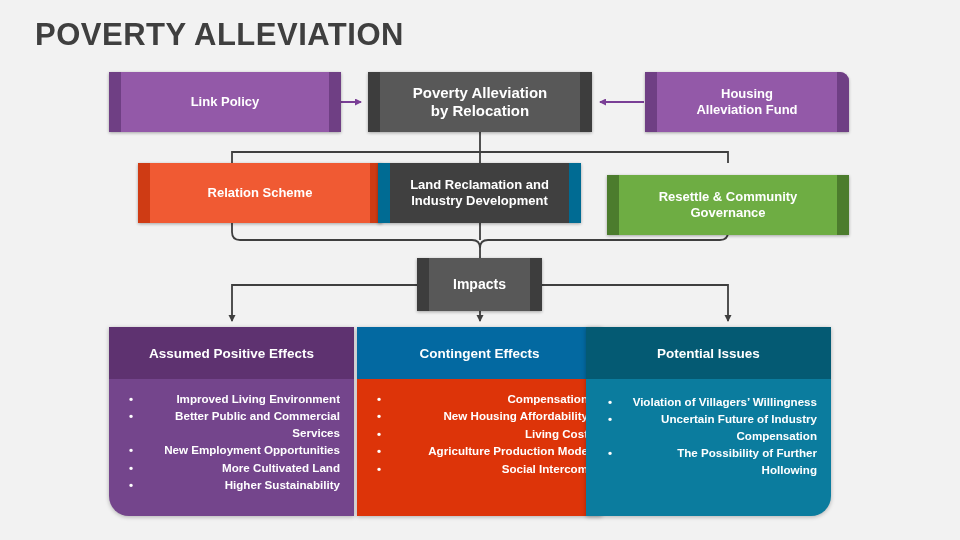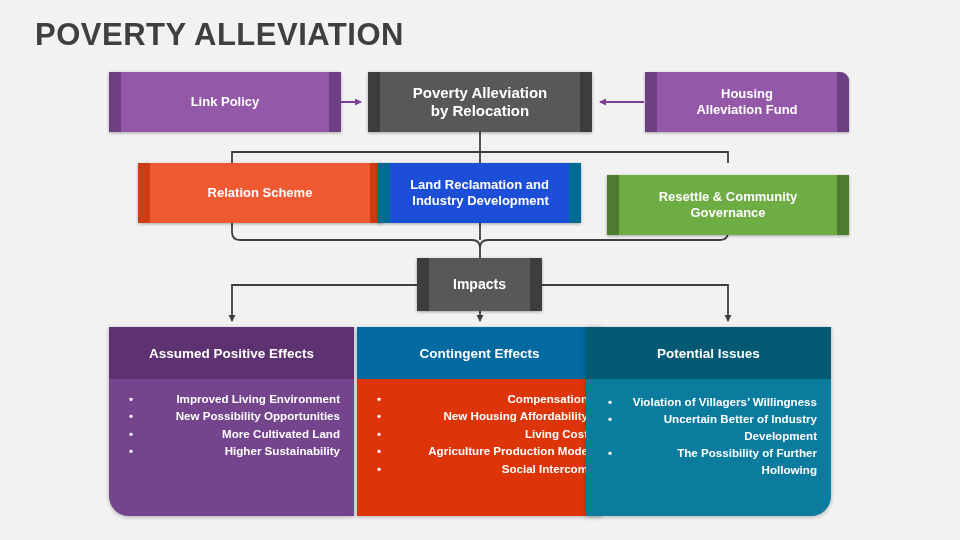--- a/index.html
+++ b/index.html
@@ -133,21 +133,21 @@
       <span>Alleviation Fund</span>
     </span>
   </div>
 
   <div class="capbox" id="box-relation" style="background:#f05a33;margin-left:29px;">
     <span class="cap l" style="background:#cf3b14;"></span>
     <span class="cap r" style="background:#cf3b14;"></span>
     <span class="txt">Relation Scheme</span>
   </div>
 
-  <div class="capbox" id="box-land" style="background:#1d4ed8;text-align:right;">
+  <div class="capbox" id="box-land" style="background:#404040;">
     <span class="cap l" style="background:#006b93;"></span>
     <span class="cap r" style="background:#006b93;"></span>
     <span class="txt">
       <span>Land Reclamation and</span><br>
       <span>Industry Development</span>
     </span>
   </div>
 
   <div class="capbox" id="box-resettle" style="background:#6ead43;margin-top:12px;">
     <span class="cap l" style="background:#4c7c2d;"></span>
@@ -162,21 +162,22 @@
     <span class="cap l" style="background:#3d3d3d;"></span>
     <span class="cap r" style="background:#3d3d3d;"></span>
     <span class="txt">Impacts</span>
   </div>
 
   <div class="panel" id="panel-positive" style="background:#74458c;">
     <div class="phead" style="background:#5e3270;">Assumed Positive Effects</div>
     <div class="pbody">
       <ul>
         <li>Improved Living Environment</li>
-        <li>New Possibility Opportunities</li>
+        <li>Better Public and Commercial Services</li>
+        <li>New Employment Opportunities</li>
         <li>More Cultivated Land</li>
         <li>Higher Sustainability</li>
       </ul>
     </div>
   </div>
 
   <div class="panel" id="panel-contingent" style="background:#dd3409;">
     <div class="phead" style="background:#0369a1;">Contingent Effects</div>
     <div class="pbody" style="">
       <ul>
@@ -187,19 +188,19 @@
         <li>Social Intercom</li>
       </ul>
     </div>
   </div>
 
   <div class="panel" id="panel-issues" style="background:#0b7c9e;">
     <div class="phead" style="background:#045a73;">Potential Issues</div>
     <div class="pbody" style="padding-left:22px;padding-top:15px;">
       <ul>
         <li>Violation of Villagers’ Willingness</li>
-        <li>Uncertain Better of Industry Development</li>
+        <li>Uncertain Future of Industry Compensation</li>
         <li>The Possibility of Further Hollowing</li>
       </ul>
     </div>
   </div>
 
 </div>
 
 </body></html>

